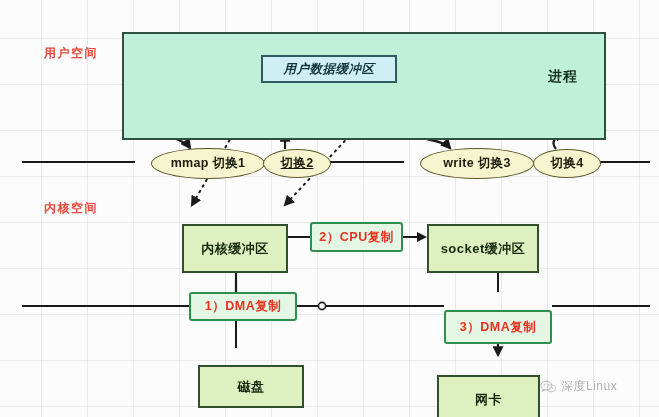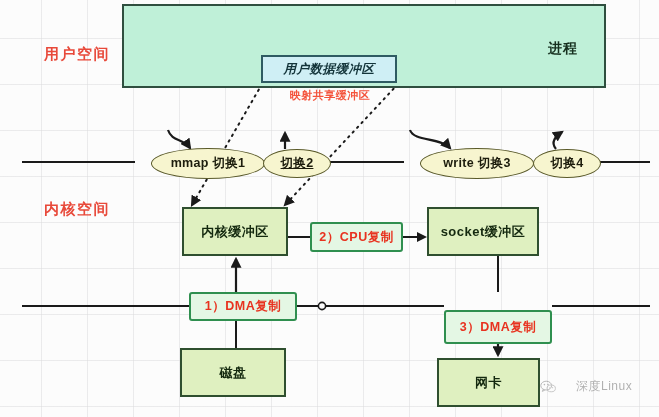--- a/index.html
+++ b/index.html
@@ -19,21 +19,21 @@
     background-size:46px 46px;
     background-position:-5px -8px;
   }
   #svglayer{position:absolute;left:0;top:0;width:659px;height:417px;}
 
   .box{position:absolute;box-sizing:border-box;display:flex;align-items:center;justify-content:center;}
 
   .proc-box{
     background:#bff0d8;
     border:2px solid #2f4f3f;
-    left:122px;top:4px;width:484px;height:84px;
+    left:122px;top:32px;width:484px;height:108px;
   }
   .proc-label{
     position:absolute;right:26px;top:34px;
     font-size:14px;font-weight:bold;color:#16301f;
     letter-spacing:1px;
   }
   .userbuf-box{
     background:#cfeff5;
     border:2px solid #2e5b62;
     left:261px;top:55px;width:136px;height:28px;
@@ -43,35 +43,36 @@
   }
   .map-note{
     position:absolute;left:262px;top:88px;width:136px;
     text-align:center;
     font-size:11px;font-weight:bold;color:#f4533c;
     letter-spacing:0.5px;
   }
 
   .space-label{
     position:absolute;
-    font-size:15px;font-weight:bold;color:#e8493a;
+    font-size:12px;font-weight:bold;color:#e8493a;
     letter-spacing:1.5px;
   }
   .user-space-label{left:44px;top:45px;}
   .kernel-space-label{left:44px;top:200px;}
 
   .green-box{
     background:#dff0c0;
     border:2px solid #2f4f2f;
     font-size:13px;font-weight:bold;color:#14290f;
     letter-spacing:0.5px;
+    margin-top:17px;
   }
   .kbuf{left:182px;top:207px;width:106px;height:49px;}
   .sockbuf{left:427px;top:207px;width:112px;height:49px;}
-  .disk{left:180px;top:348px;width:106px;height:49px;}
+  .disk{left:198px;top:348px;width:106px;height:43px;}
   .nic{left:437px;top:358px;width:103px;height:49px;}
 
   .pill{
     background:#e4f7e4;
     border:2px solid #2f8f4f;
     border-radius:3px;
     font-size:12.5px;font-weight:bold;color:#e8321f;
     letter-spacing:0.5px;
   }
   .cpu-copy{left:310px;top:222px;width:93px;height:30px;}
@@ -88,21 +89,21 @@
     letter-spacing:0.3px;
     margin-left:16px;
   }
   .ell-mmap{left:135px;top:148px;width:112px;height:29px;}
   .ell-sw2{left:247px;top:149px;width:66px;height:27px;text-decoration:underline;}
   .ell-write{left:404px;top:148px;width:112px;height:29px;}
   .ell-sw4{left:517px;top:149px;width:66px;height:27px;}
 
   .watermark{
     position:absolute;left:540px;top:378px;
-    display:flex;align-items:center;gap:20px;
+    display:flex;align-items:center;gap:5px;
     opacity:0.45;
   }
   .wm-text{font-size:12px;color:#555;letter-spacing:0.5px;}
 </style>
 </head>
 <body>
 
 <div id="stage">
 
   <svg id="svglayer" xmlns="http://www.w3.org/2000/svg">
@@ -154,21 +155,20 @@
   <div class="space-label user-space-label">用户空间</div>
 
   <div class="space-label kernel-space-label">内核空间</div>
 
   <div class="box proc-box">
     <div class="proc-label">进程</div>
   </div>
 
   <div class="box userbuf-box">用户数据缓冲区</div>
 
-  <div class="map-note">映射共享缓冲区</div>
 
   <div class="ell ell-mmap">mmap 切换1</div>
   <div class="ell ell-sw2">切换2</div>
   <div class="ell ell-write">write 切换3</div>
   <div class="ell ell-sw4">切换4</div>
 
   <div class="box green-box kbuf">内核缓冲区</div>
   <div class="box green-box sockbuf">socket缓冲区</div>
 
   <div class="box green-box disk">磁盘</div>

